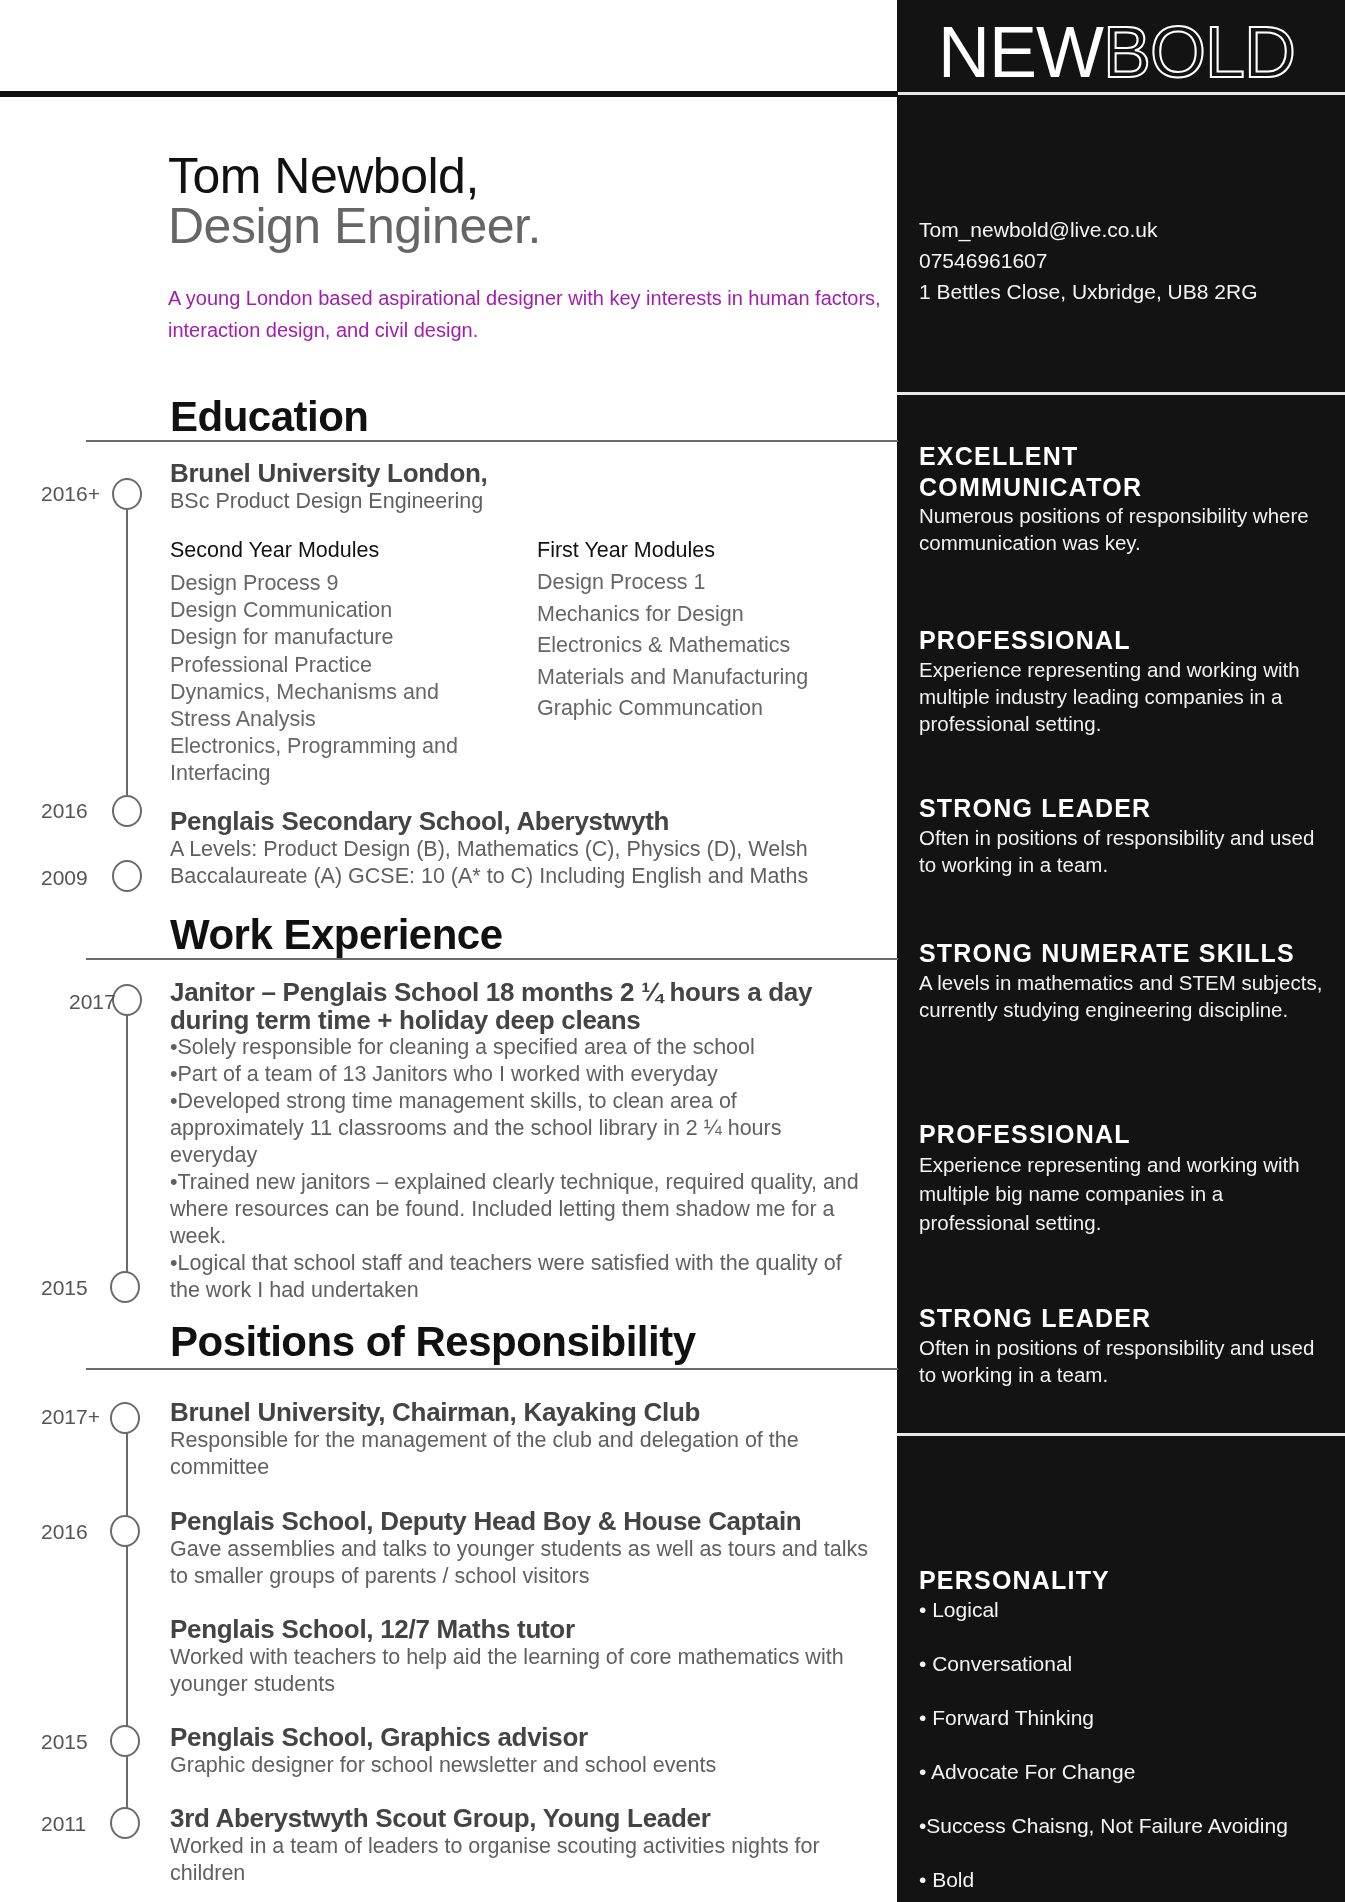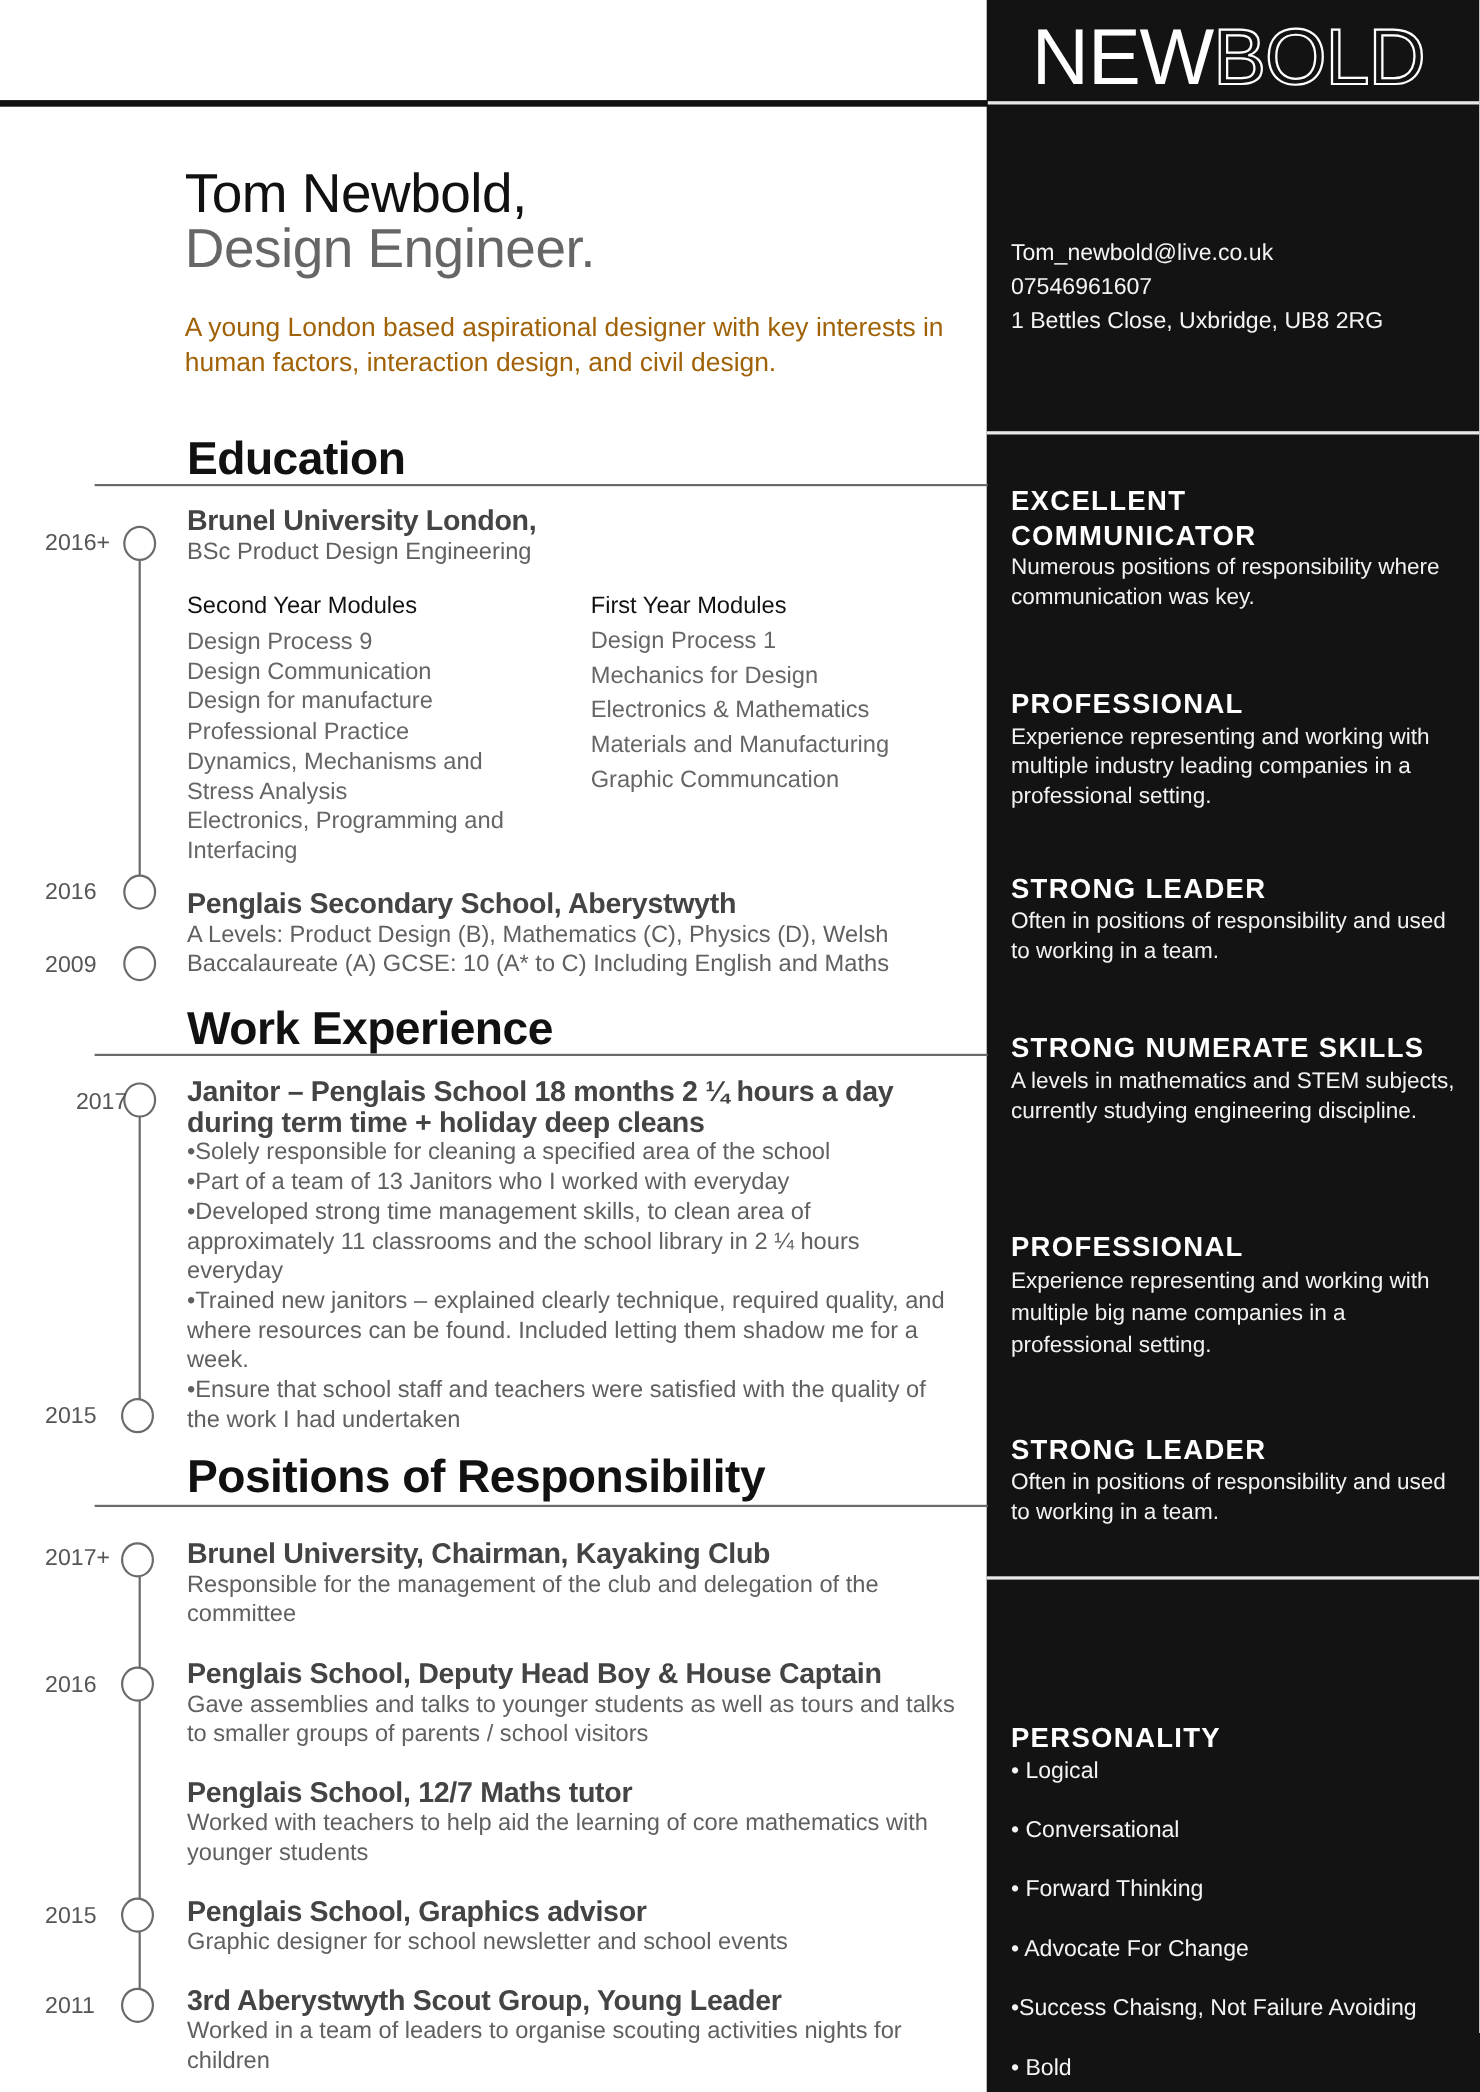--- a/index.html
+++ b/index.html
@@ -20,21 +20,21 @@
     .side-h { font-size: 25px; font-weight: bold; letter-spacing: 1.2px; line-height: 31px; color: #fff; }
     .side-p { font-size: 20.5px; line-height: 27px; color: #f2f2f2; }
     .contact-lines { margin-top: 22px; }
     .contact-lines div { font-size: 21px; line-height: 31px; color: #f4f4f4; }
     .traits { }
     .traits div { font-size: 21px; line-height: 27px; color: #f4f4f4; margin-bottom: 27px; }
 
     
     .name { position: absolute; left: 168px; top: 150px; font-size: 50px; color: #111; line-height: 52px; letter-spacing: -0.5px; }
     .role { position: absolute; left: 168px; top: 200px; font-size: 50px; color: #666; line-height: 52px; letter-spacing: -0.5px; }
-    .summary { position: absolute; left: 168px; top: 282px; width: 720px; font-size: 24px; line-height: 32px; color: #a16207; }
+    .summary { position: absolute; left: 168px; top: 282px; width: 720px; font-size: 20px; line-height: 32px; color: #a21caf; }
 
     
     .sec-title { position: absolute; left: 170px; font-size: 42px; font-weight: bold; color: #111; letter-spacing: -0.5px; line-height: 48px; }
     .sec-rule { position: absolute; left: 86px; width: 812px; height: 2px; background: #6a6a6a; }
 
     .timeline { position: absolute; left: 126px; width: 2px; background: #6a6a6a; }
     .node { position: absolute; width: 30px; height: 32px; border: 2.5px solid #6a6a6a; border-radius: 50%; background: #fff; }
     .year { position: absolute; font-size: 21px; color: #555; line-height: 24px; }
 
     .entry-h { position: absolute; left: 170px; font-size: 26px; font-weight: bold; color: #444; line-height: 28px; letter-spacing: -0.3px; }
@@ -160,21 +160,21 @@
 <div class="year" style="left:41px; top:990px;margin-left:28px;">2017</div>
 <div class="node" style="left:110px; top:1271px;"></div>
 <div class="year" style="left:41px; top:1276px;">2015</div>
 
 <div class="entry-h" style="top:978px; width:720px;">Janitor – Penglais School 18 months 2 ¼ hours a day during term time + holiday deep cleans</div>
 <div class="entry-p" style="top:1034px; width:720px;">
   <div>•Solely responsible for cleaning a specified area of the school</div>
   <div>•Part of a team of 13 Janitors who I worked with everyday</div>
   <div style="width:680px;">•Developed strong time management skills, to clean area of approximately 11 classrooms and the school library in 2 ¼ hours everyday</div>
   <div>•Trained new janitors – explained clearly technique, required quality, and where resources can be found. Included letting them shadow me for a week.</div>
-  <div style="width:700px;">•Ensure that school staff and teachers were satisfied with the quality of the work I had undertaken</div>
+  <div style="width:700px;">•Logical that school staff and teachers were satisfied with the quality of the work I had undertaken</div>
 </div>
 
 <div class="sec-title" style="top:1318px;">Positions of Responsibility</div>
 <div class="sec-rule" style="top:1368px;"></div>
 
 <div class="timeline" style="top:1430px; height:390px;"></div>
 
 <div class="node" style="left:110px; top:1402px;"></div>
 <div class="year" style="left:41px; top:1405px;">2017+</div>
 <div class="entry-h" style="top:1398px;">Brunel University, Chairman, Kayaking Club</div>

